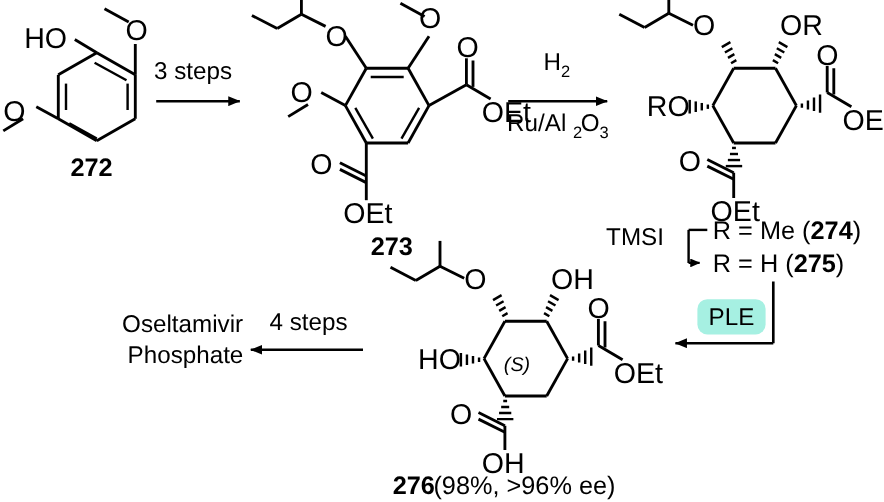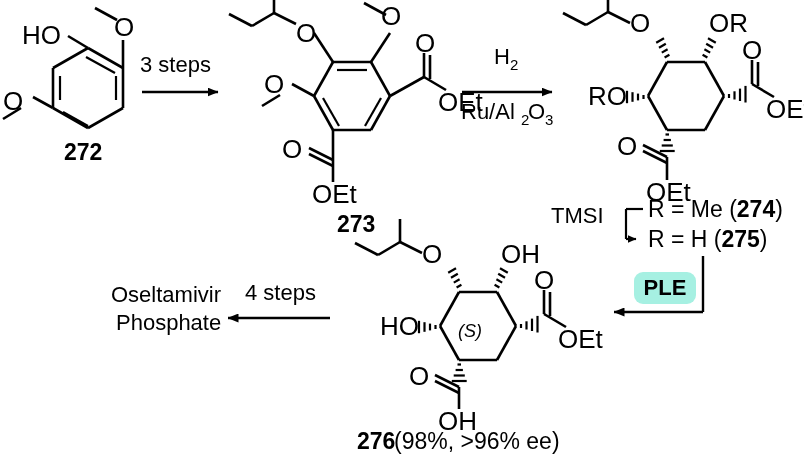--- a/index.html
+++ b/index.html
@@ -86,21 +86,20 @@
     font-family: "Liberation Sans", sans-serif;
     font-size: 23px;
     fill: #000000;
   }
   .hl-box {
     position: absolute;
     border-radius: 9px;
     display: flex;
     align-items: center;
     justify-content: center;
-    font-weight: bold;
   }
   .hl-text {
     font-family: "Liberation Sans", sans-serif;
     font-size: 22px;
     color: #000000;
     line-height: 1;
   }
 </style>
 </head>
 <body>

